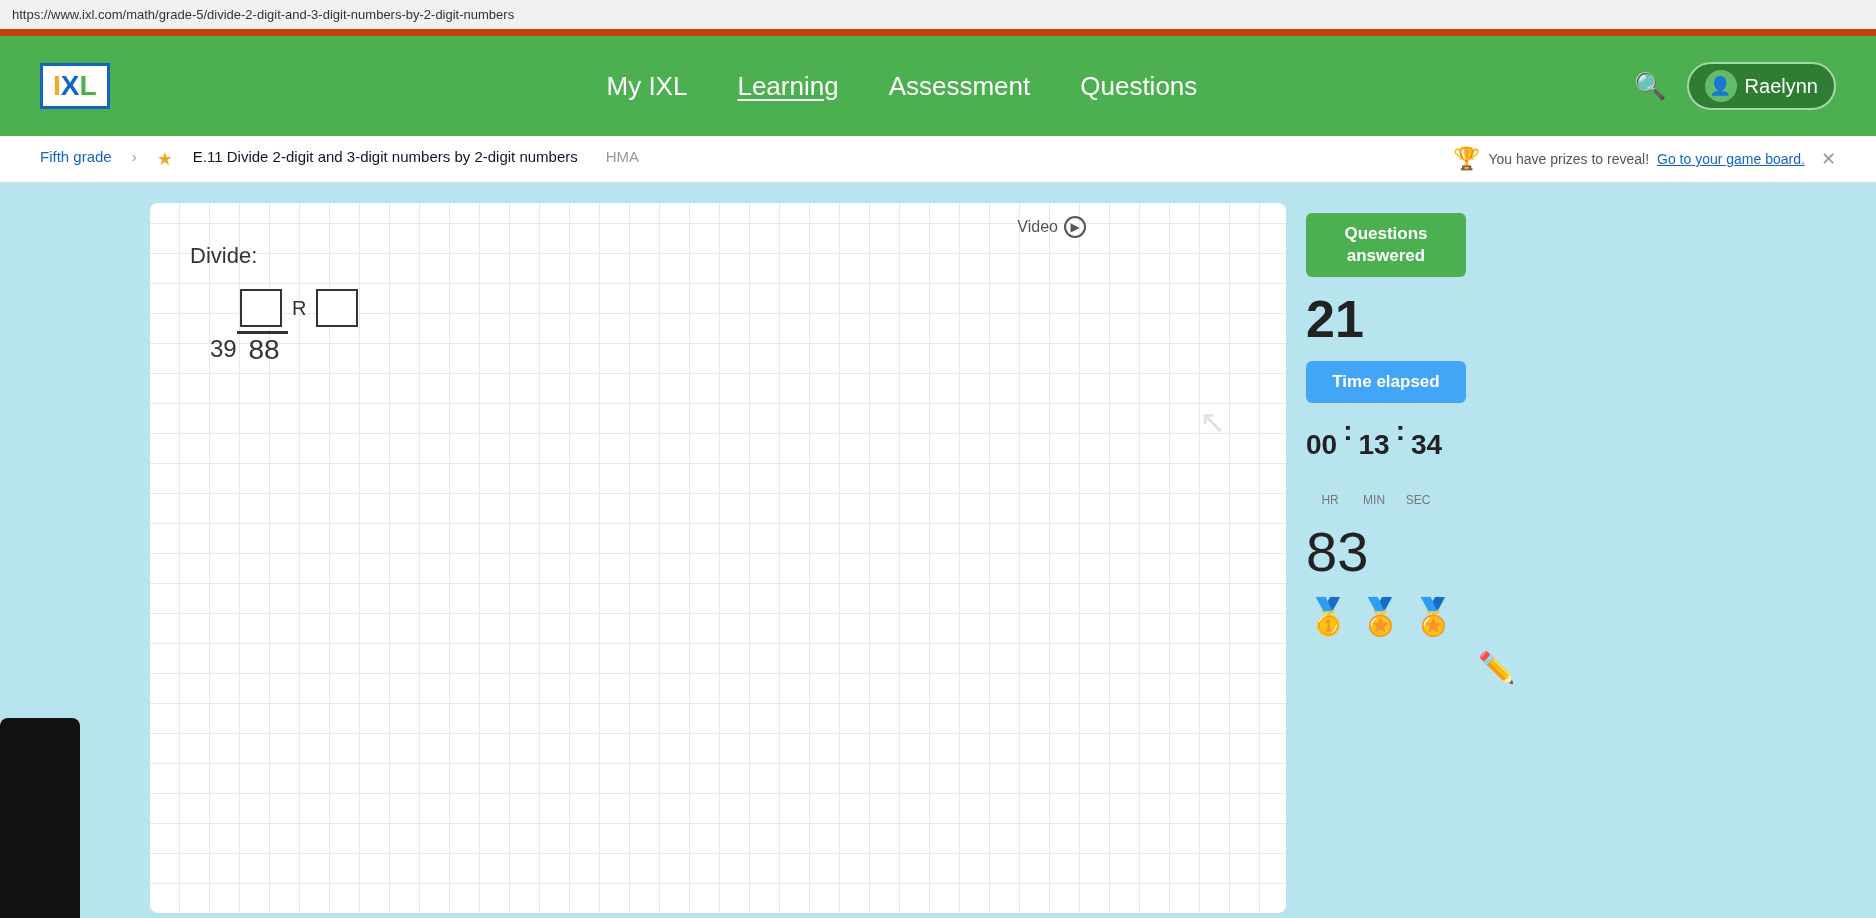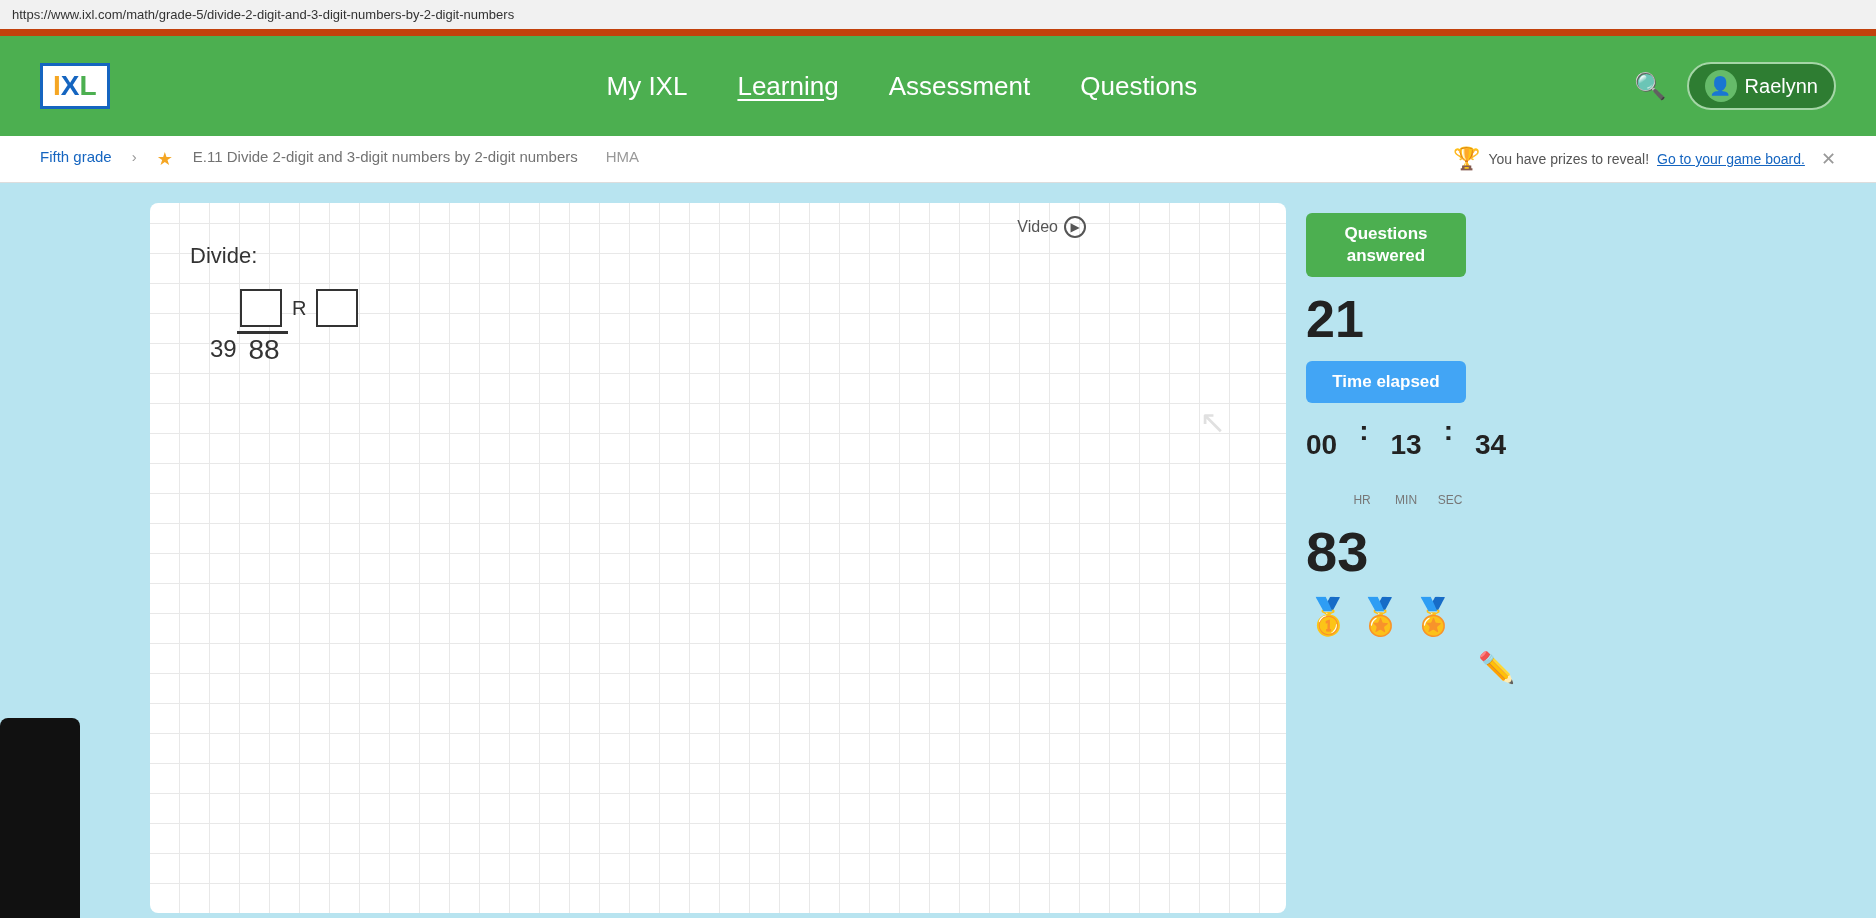--- a/index.html
+++ b/index.html
@@ -108,21 +108,21 @@
       justify-content: space-between;
       border-bottom: 1px solid #ddd;
     }
     .breadcrumb-left {
       display: flex;
       gap: 20px;
     }
     .breadcrumb-link { color: #1565c0; cursor: pointer; }
     .breadcrumb-sep { color: #999; }
     .star-icon { color: #f5a623; font-size: 18px; }
-    .breadcrumb-current { color: #737373; font-weight: 500; }
+    .breadcrumb-current { color: #0f172a; font-weight: 500; }
     .breadcrumb-code { color: #999; margin-left: 8px; }
 
     .prize-notice {
       display: flex;
       align-items: center;
       gap: 8px;
       font-size: 14px;
     }
     .trophy-icon { font-size: 22px; }
     .prize-link { color: #1565c0; cursor: pointer; text-decoration: underline; }
@@ -284,21 +284,21 @@
       font-size: 17px;
       font-weight: bold;
       width: 160px;
       line-height: 1.3;
       cursor: pointer;
     }
 
     .time-display {
       display: flex;
       align-items: flex-end;
-      gap: 22px;
+      gap: 6px;
       justify-content: center;
     }
     .time-value {
       font-size: 28px;
       font-weight: bold;
       color: #222;
     }
     .time-colon {
       font-size: 28px;
       font-weight: bold;
@@ -343,21 +343,21 @@
       width: 18px;
       height: 18px;
       display: flex;
       align-items: center;
       justify-content: center;
       font-size: 12px;
     }
 
     .smart-score-number {
       font-size: 56px;
-      font-weight: bold;
+      font-weight: normal;
       color: #222;
       text-align: center;
     }
 
     .badges-row {
       display: flex;
       gap: 8px;
       justify-content: center;
     }
     .badge {

